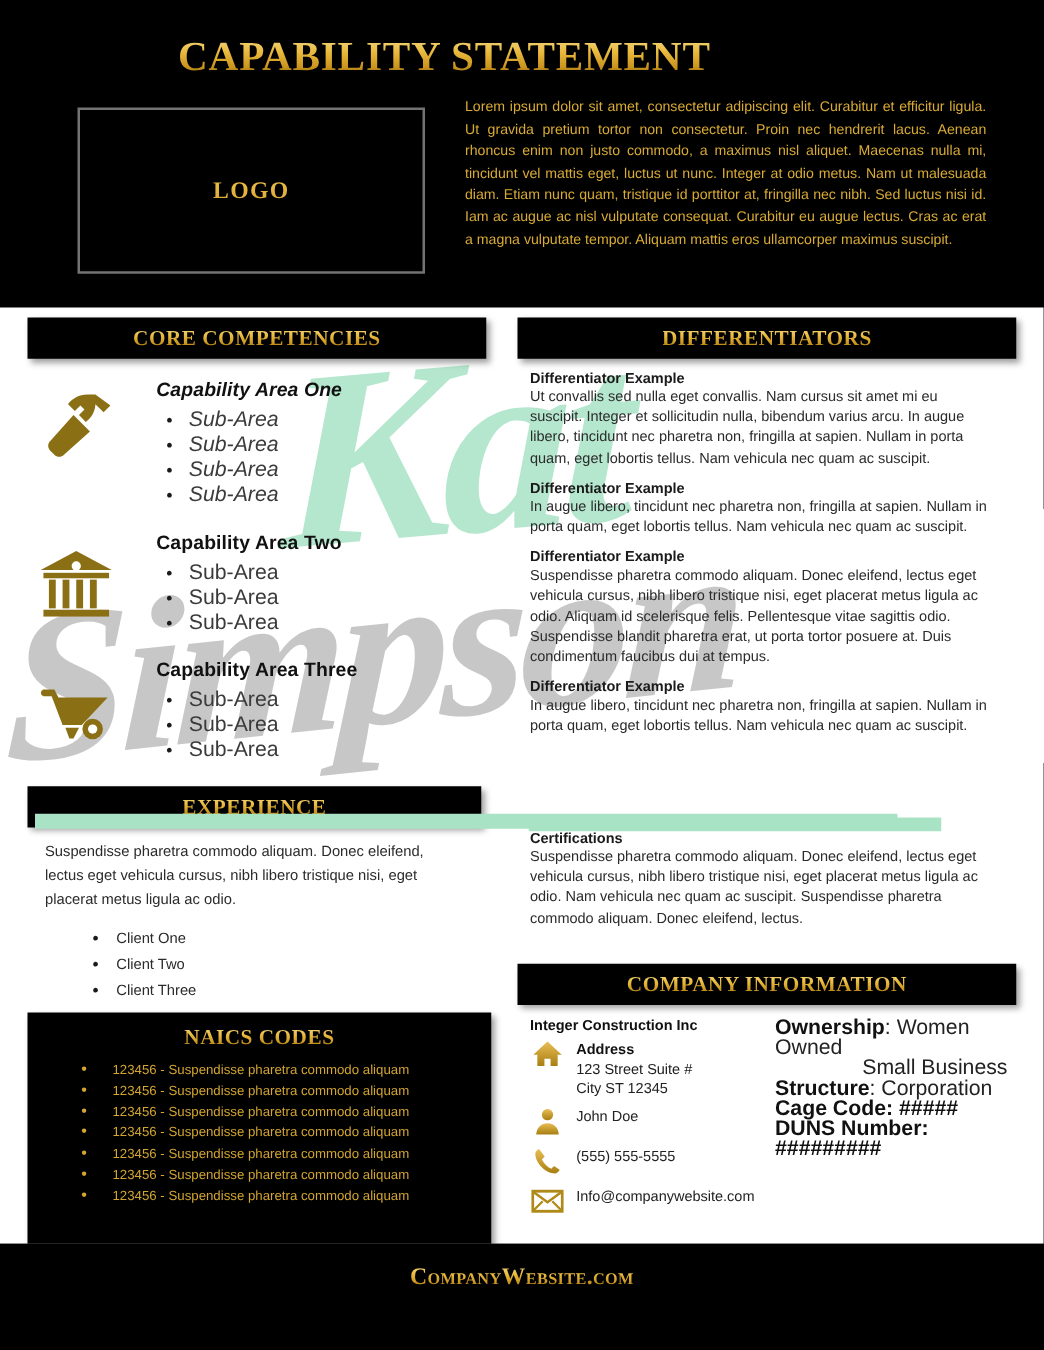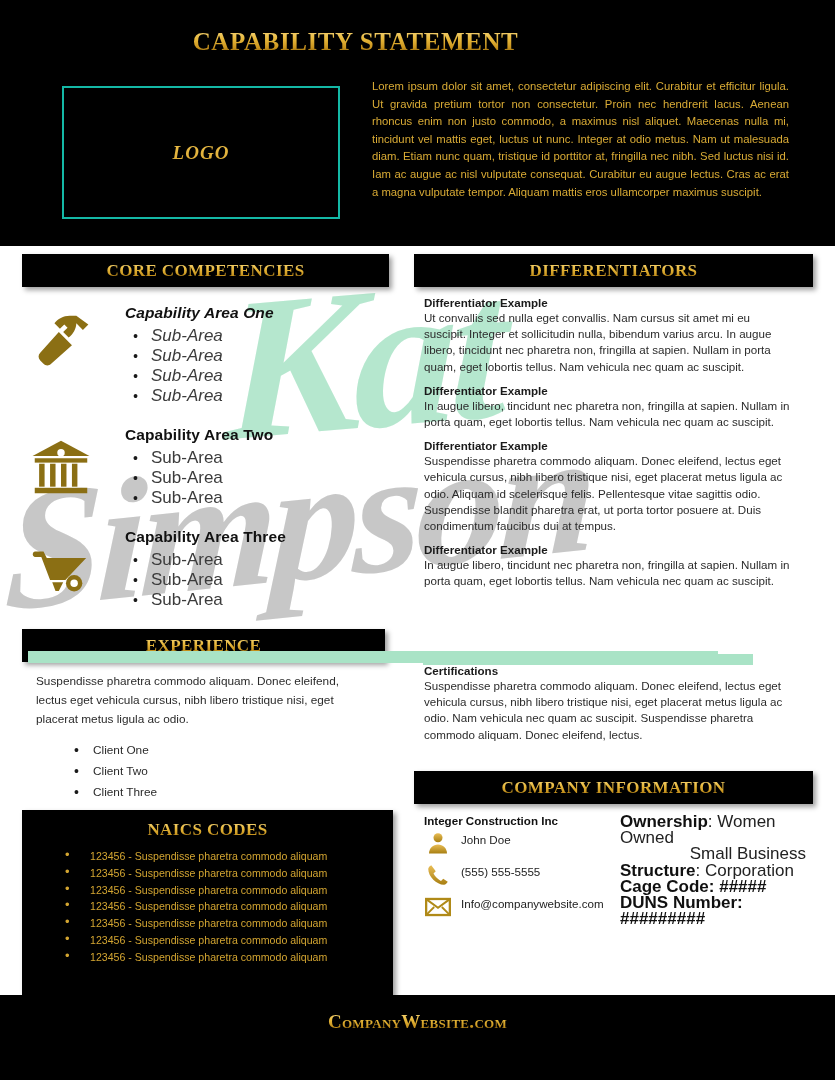--- a/index.html
+++ b/index.html
@@ -27,36 +27,35 @@
     background: #000000;
   }
 
   .doc-title {
     position: absolute;
     left: 0; top: 28px;
     width: 711px;
     text-align: center;
     font-family: "Liberation Serif", serif;
     font-weight: bold;
-    font-size: 25px;
+    font-size: 33px;
     letter-spacing: 0.6px;
     background: linear-gradient(180deg, #f6d98a 0%, #e8b93c 38%, #c9931d 70%, #6d4f08 100%);
     -webkit-background-clip: text;
     background-clip: text;
     color: transparent;
     -webkit-text-fill-color: transparent;
   }
 
   .logo-box {
     position: absolute;
     left: 62px; top: 86px;
     width: 278px; height: 133px;
     background: #000000;
-    border: 2px solid #14b8a6;
-    font-style: italic;
+    border: 2px solid #737373;
   }
   .logo-text {
     position: absolute;
     left: 0; top: 0;
     width: 100%; height: 100%;
     display: flex; align-items: center; justify-content: center;
     font-family: "Liberation Serif", serif;
     font-weight: bold;
     font-size: 19px;
     letter-spacing: 1px;
@@ -479,20 +478,38 @@
       </div>
 
       <div class="bar" id="bar-comp">
         <span class="bar-title">COMPANY INFORMATION</span>
       </div>
 
       <div class="ci-wrap">
         <div class="ci-name">Integer Construction Inc</div>
         <div class="ci-rows">
 
+          <div class="ci-row">
+            <div class="ci-ic">
+              <svg width="26" height="26" viewBox="0 0 32 32" aria-hidden="true">
+                <defs>
+                  <linearGradient id="gldA" x1="0" y1="0" x2="0" y2="1">
+                    <stop offset="0%" stop-color="#e9bd55"></stop>
+                      <stop offset="100%" stop-color="#a87f12"></stop>
+                  </linearGradient>
+                </defs>
+                <path d="M16 4 2 17h4v11h7v-7h6v7h7V17h4z" fill="url(#gldA)"></path>
+              </svg>
+            </div>
+            <div class="ci-txt">
+              <div class="ci-lbl">Address</div>
+              <div>123 Street Suite #</div>
+              <div>City ST 12345</div>
+            </div>
+          </div>
 
           <div class="ci-row">
             <div class="ci-ic">
               <svg width="24" height="24" viewBox="0 0 32 32" aria-hidden="true">
                 <defs>
                   <linearGradient id="gldB" x1="0" y1="0" x2="0" y2="1">
                     <stop offset="0%" stop-color="#e9bd55"></stop>
                       <stop offset="100%" stop-color="#a87f12"></stop>
                   </linearGradient>
                 </defs>

